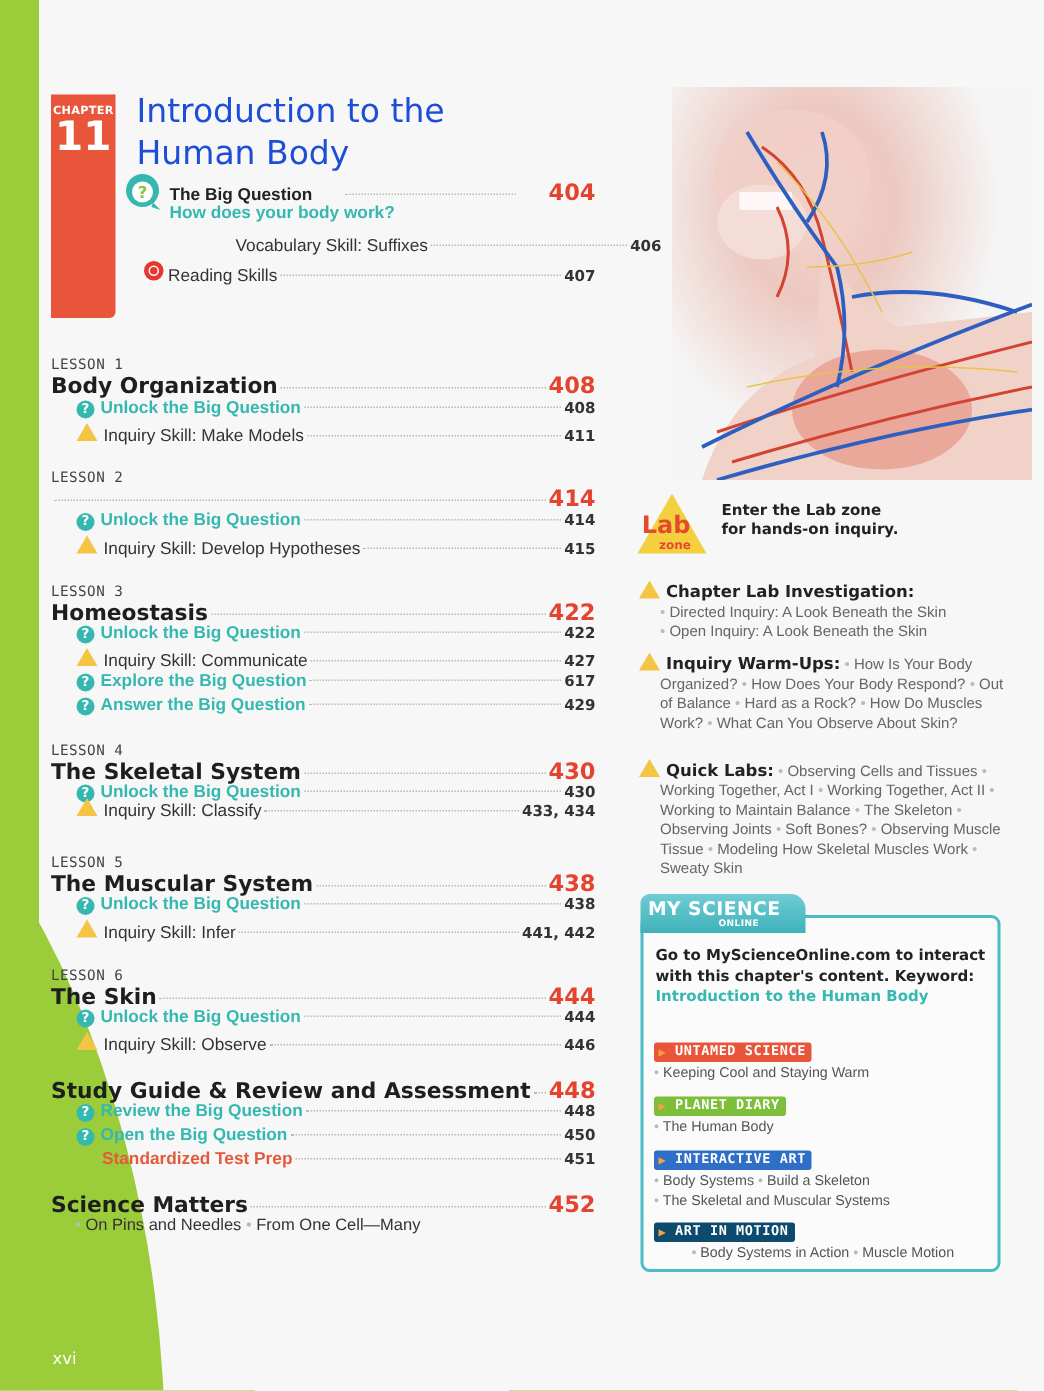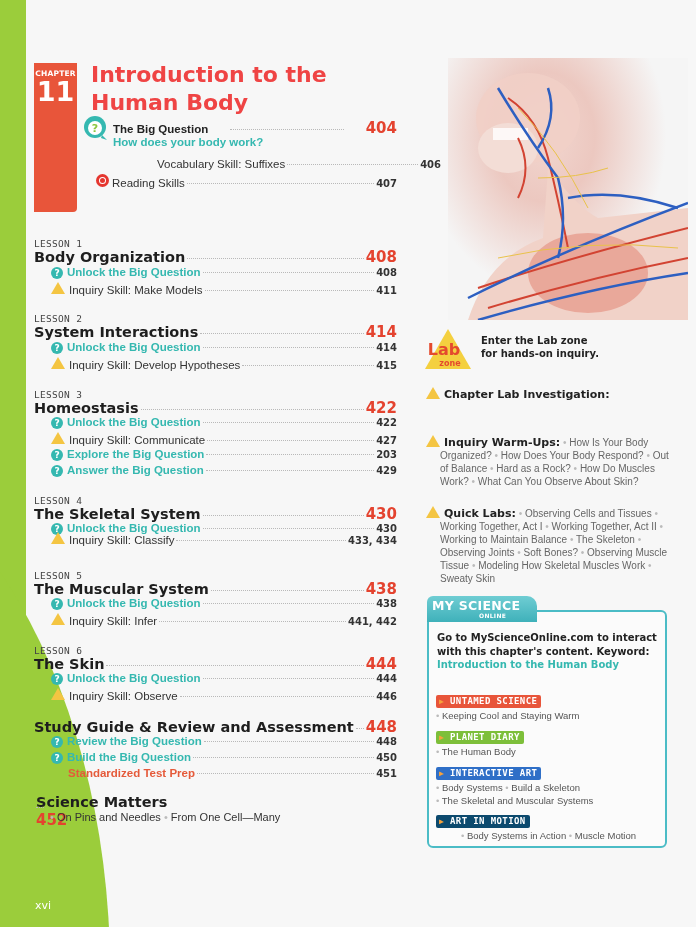--- a/index.html
+++ b/index.html
@@ -33,21 +33,21 @@
     position: absolute; left: 34px; top: 63px; width: 43px; height: 149px;
     background: #e8553a;
     border-radius: 0 0 4px 0;
     text-align: center; color: #fff;
   }
   .chapter-tab .ch-label { font-family: "DejaVu Sans", sans-serif; font-weight: bold; font-size: 7.5px; margin-top: 6px; letter-spacing: 0.2px; }
   .chapter-tab .ch-num { font-family: "DejaVu Sans", sans-serif; font-weight: bold; font-size: 27px; line-height: 28px; }
 
   .chapter-title {
     position: absolute; left: 91px; top: 61px;
-    color: #ef4444; font-family: "DejaVu Sans", sans-serif; font-weight: bold;
+    color: #1d4ed8; font-family: "DejaVu Sans", sans-serif; font-weight: normal;
     font-size: 22px; line-height: 28px;
   }
 
   .big-q-icon {
     position: absolute; left: 82px; top: 115px; width: 26px; height: 26px;
   }
   .toc-line {
     position: absolute; display: flex; align-items: baseline; white-space: nowrap;
   }
   .toc-line .label { flex: 0 0 auto; }
@@ -196,21 +196,20 @@
     <span class="ico-tri"></span>
     <span class="label sub-label">Inquiry Skill: Make Models</span>
     <span class="dots"></span>
     <span class="pg sub-pg">411</span>
   </div>
 </div>
 
 <div>
   <div class="lesson-tag" style="top:313px;">LESSON 2</div>
   <div class="toc-line" style="left:34px;top:323px;width:363px;">
-    <span class="label lesson-title">System Interactions</span>
     <span class="dots"></span>
     <span class="pg lesson-pg">414</span>
   </div>
   <div class="toc-line" style="left:51px;top:341px;width:346px;">
     <span class="ico-q">?</span>
     <span class="label sub-label teal">Unlock the Big Question</span>
     <span class="dots"></span>
     <span class="pg sub-pg">414</span>
   </div>
   <div class="toc-line" style="left:51px;top:357px;width:346px;">
@@ -237,21 +236,21 @@
   <div class="toc-line" style="left:51px;top:432px;width:346px;">
     <span class="ico-tri"></span>
     <span class="label sub-label">Inquiry Skill: Communicate</span>
     <span class="dots"></span>
     <span class="pg sub-pg">427</span>
   </div>
   <div class="toc-line" style="left:51px;top:448px;width:346px;">
     <span class="ico-q">?</span>
     <span class="label sub-label teal">Explore the Big Question</span>
     <span class="dots"></span>
-    <span class="pg sub-pg">203</span>
+    <span class="pg sub-pg">617</span>
   </div>
   <div class="toc-line" style="left:51px;top:464px;width:346px;">
     <span class="ico-q">?</span>
     <span class="label sub-label teal">Answer the Big Question</span>
     <span class="dots"></span>
     <span class="pg sub-pg">429</span>
   </div>
 </div>
 
 <div>
@@ -324,33 +323,33 @@
     <span class="pg lesson-pg">448</span>
   </div>
   <div class="toc-line" style="left:51px;top:735px;width:346px;">
     <span class="ico-q">?</span>
     <span class="label sub-label teal">Review the Big Question</span>
     <span class="dots"></span>
     <span class="pg sub-pg">448</span>
   </div>
   <div class="toc-line" style="left:51px;top:751px;width:346px;">
     <span class="ico-q">?</span>
-    <span class="label sub-label teal">Build the Big Question</span>
+    <span class="label sub-label teal">Open the Big Question</span>
     <span class="dots"></span>
     <span class="pg sub-pg">450</span>
   </div>
   <div class="toc-line" style="left:68px;top:767px;width:329px;">
     <span class="label sub-label orange-red">Standardized Test Prep</span>
     <span class="dots"></span>
     <span class="pg sub-pg">451</span>
   </div>
 </div>
 
 <div>
-  <div class="toc-line" style="left:34px;top:794px;width:363px;flex-direction:column;">
+  <div class="toc-line" style="left:34px;top:794px;width:363px;">
     <span class="label lesson-title">Science Matters</span>
     <span class="dots"></span>
     <span class="pg lesson-pg">452</span>
   </div>
   <div style="position:absolute;left:50px;top:811px;font-size:11px;color:#333;">
     <span style="color:#bbb;">• </span><span>On Pins and Needles</span>
     <span style="color:#bbb;"> • </span><span>From One Cell—Many</span>
   </div>
 </div>
 
@@ -387,20 +386,22 @@
   <text x="20" y="28" text-anchor="middle" font-family="DejaVu Sans, sans-serif" font-weight="bold" font-size="16" fill="#e44a2e">Lab</text>
   <text x="26" y="39" text-anchor="middle" font-family="DejaVu Sans, sans-serif" font-weight="bold" font-size="8" fill="#e44a2e">zone</text>
 </svg>
 <div class="lab-text">
   <div>Enter the Lab zone</div>
   <div>for hands-on inquiry.</div>
 </div>
 
 <div class="rc-block" style="top:387px;">
   <div><span class="ico-tri"></span><span class="hd">Chapter Lab Investigation:</span></div>
+  <div class="rc-indent"><span class="bullet">• </span><span>Directed Inquiry: A Look Beneath the Skin</span></div>
+  <div class="rc-indent"><span class="bullet">• </span><span>Open Inquiry: A Look Beneath the Skin</span></div>
 </div>
 
 <div class="rc-block" style="top:435px;">
   <div style="padding-left:14px;text-indent:-14px;">
     <span class="ico-tri"></span><span class="hd">Inquiry Warm-Ups:</span>
     <span class="bullet"> • </span><span>How Is Your Body Organized?</span>
     <span class="bullet"> • </span><span>How Does Your Body Respond?</span>
     <span class="bullet"> • </span><span>Out of Balance</span>
     <span class="bullet"> • </span><span>Hard as a Rock?</span>
     <span class="bullet"> • </span><span>How Do Muscles Work?</span>

